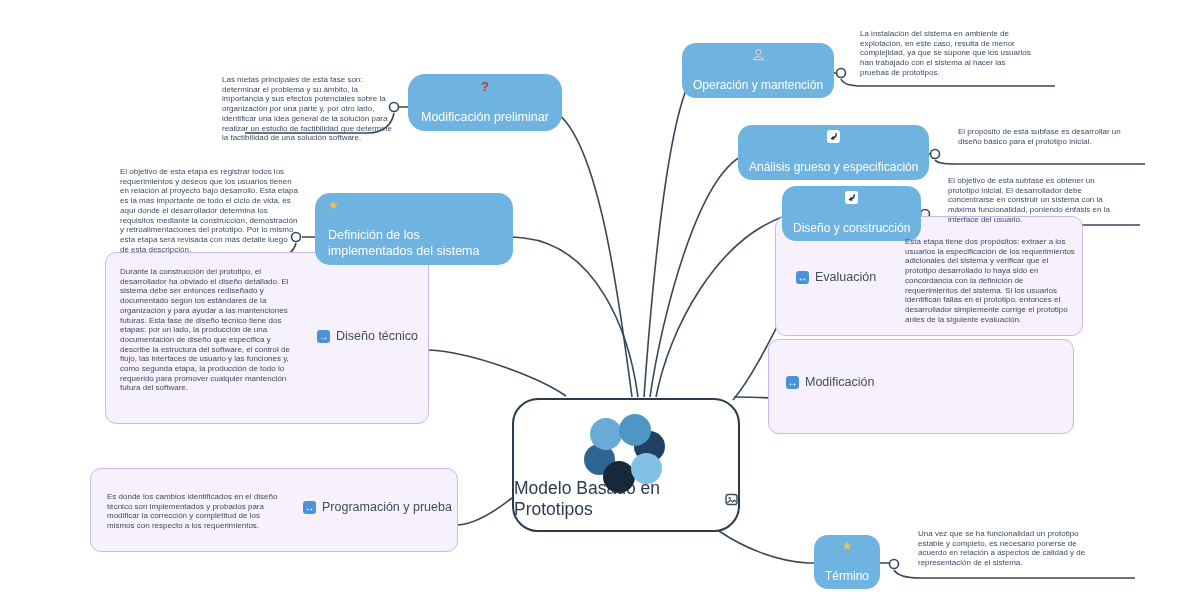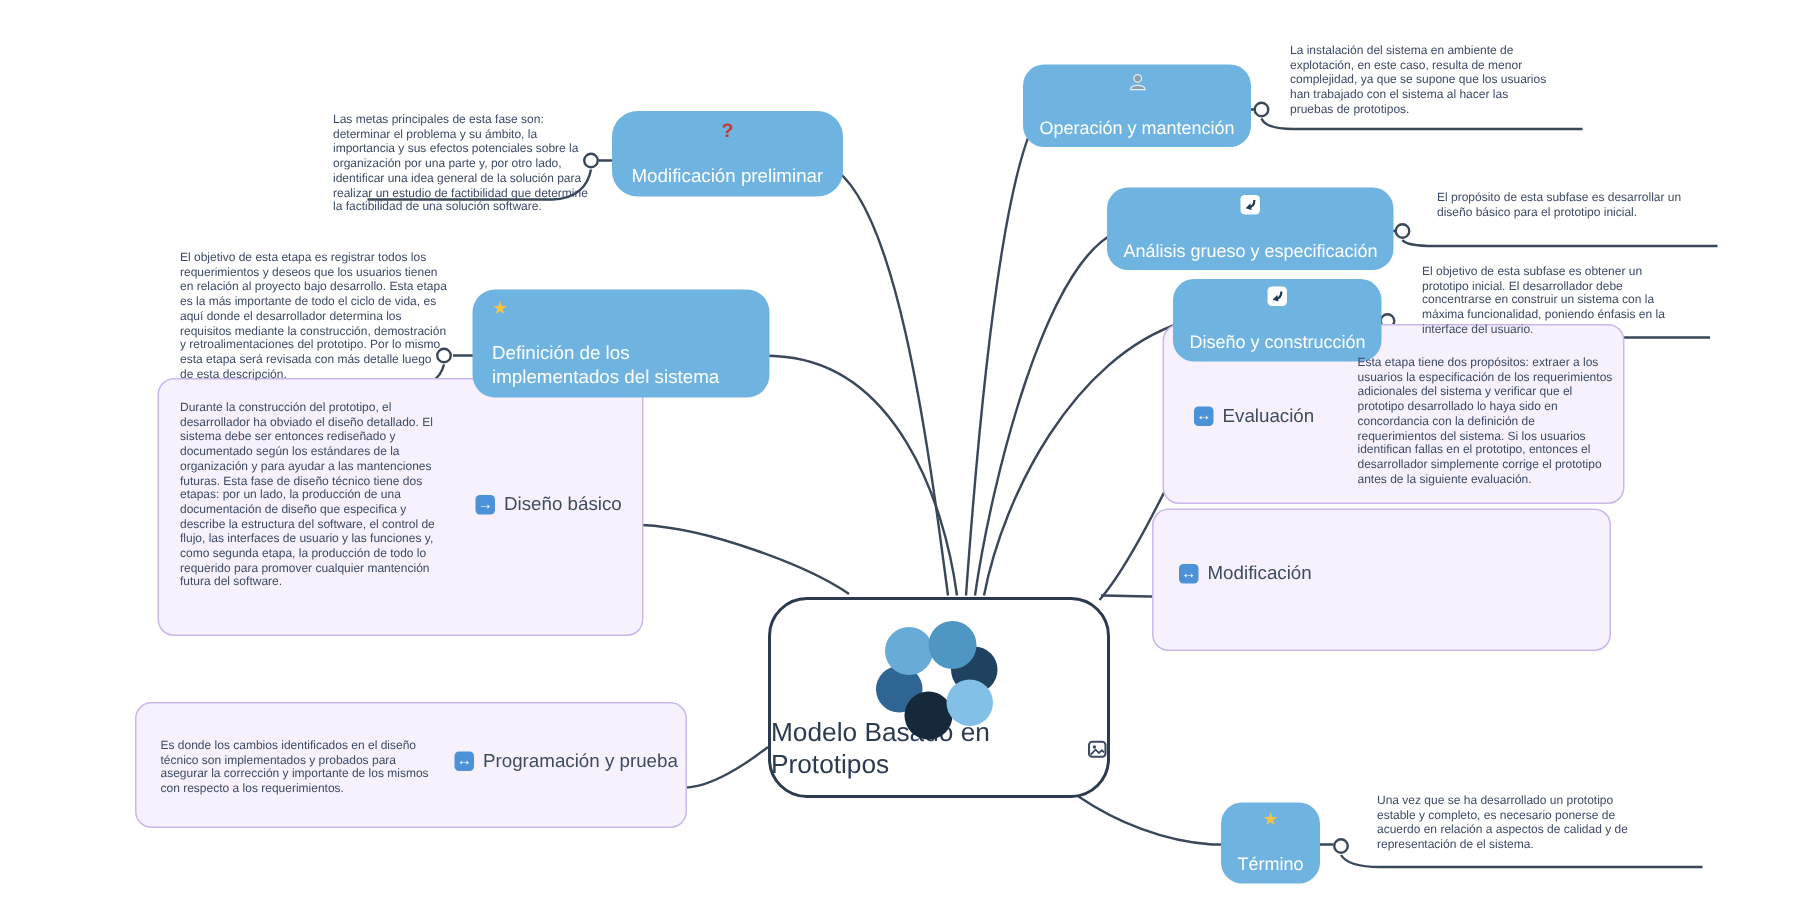--- a/index.html
+++ b/index.html
@@ -149,47 +149,47 @@
     <span>Diseño y construcción</span>
   </div>
 
   <div class="pill small" style="left:814px;top:535px;">
     <span class="ic-star">★</span>
     <span>Término</span>
   </div>
 
   <div class="plainnode" style="left:317px;top:329px;">
     <span class="bluesq">→</span>
-    <span>Diseño básico</span>
+    <span>Diseño técnico</span>
   </div>
 
   <div class="plainnode" style="left:303px;top:500px;">
     <span class="bluesq">↔</span>
     <span>Programación y prueba</span>
   </div>
 
   <div class="plainnode" style="left:796px;top:270px;">
     <span class="bluesq">↔</span>
     <span>Evaluación</span>
   </div>
 
   <div class="plainnode" style="left:786px;top:375px;">
     <span class="bluesq">↔</span>
     <span>Modificación</span>
   </div>
 
   <div class="desc" style="left:222px;top:51px;width:170px;margin-top:24px;">Las metas principales de esta fase son: determinar el problema y su ámbito, la importancia y sus efectos potenciales sobre la organización por una parte y, por otro lado, identificar una idea general de la solución para realizar un estudio de factibilidad que determine la factibilidad de una solución software.</div>
   <div class="desc" style="left:120px;top:167px;width:178px;">El objetivo de esta etapa es registrar todos los requerimientos y deseos que los usuarios tienen en relación al proyecto bajo desarrollo. Esta etapa es la más importante de todo el ciclo de vida, es aquí donde el desarrollador determina los requisitos mediante la construcción, demostración y retroalimentaciones del prototipo. Por lo mismo esta etapa será revisada con más detalle luego de esta descripción.</div>
   <div class="desc" style="left:120px;top:267px;width:172px;">Durante la construcción del prototipo, el desarrollador ha obviado el diseño detallado. El sistema debe ser entonces rediseñado y documentado según los estándares de la organización y para ayudar a las mantenciones futuras. Esta fase de diseño técnico tiene dos etapas: por un lado, la producción de una documentación de diseño que especifica y describe la estructura del software, el control de flujo, las interfaces de usuario y las funciones y, como segunda etapa, la producción de todo lo requerido para promover cualquier mantención futura del software.</div>
-  <div class="desc" style="left:107px;top:492px;width:180px;">Es donde los cambios identificados en el diseño técnico son implementados y probados para asegurar la corrección y importante de los mismos con respecto a los requerimientos.</div>
+  <div class="desc" style="left:107px;top:492px;width:180px;">Es donde los cambios identificados en el diseño técnico son implementados y probados para modificar la corrección y completitud de los mismos con respecto a los requerimientos.</div>
   <div class="desc" style="left:958px;top:127px;width:170px;">El propósito de esta subfase es desarrollar un diseño básico para el prototipo inicial.</div>
   <div class="desc" style="left:860px;top:29px;width:172px;">La instalación del sistema en ambiente de explotación, en este caso, resulta de menor complejidad, ya que se supone que los usuarios han trabajado con el sistema al hacer las pruebas de prototipos.</div>
   <div class="desc" style="left:948px;top:176px;width:172px;">El objetivo de esta subfase es obtener un prototipo inicial. El desarrollador debe concentrarse en construir un sistema con la máxima funcionalidad, poniendo énfasis en la interface del usuario.</div>
   <div class="desc" style="left:905px;top:237px;width:172px;">Esta etapa tiene dos propósitos: extraer a los usuarios la especificación de los requerimientos adicionales del sistema y verificar que el prototipo desarrollado lo haya sido en concordancia con la definición de requerimientos del sistema. Si los usuarios identifican fallas en el prototipo, entonces el desarrollador simplemente corrige el prototipo antes de la siguiente evaluación.</div>
-  <div class="desc" style="left:918px;top:529px;width:172px;">Una vez que se ha desarrollado un prototipo estable y completo, es necesario ponerse de acuerdo en relación a aspectos de calidad y de representación de el sistema.</div>
+  <div class="desc" style="left:918px;top:529px;width:172px;">Una vez que se ha funcionalidad un prototipo estable y completo, es necesario ponerse de acuerdo en relación a aspectos de calidad y de representación de el sistema.</div>
 
   <div id="central">
     <div>
       <span class="logo-dot" style="left:120px;top:31px;width:31px;height:31px;background:#1e425f;z-index:1;"></span>
       <span class="logo-dot" style="left:70px;top:44px;width:31px;height:31px;background:#2e6592;z-index:2;"></span>
       <span class="logo-dot" style="left:89px;top:61px;width:32px;height:32px;background:#16293a;z-index:3;"></span>
       <span class="logo-dot" style="left:117px;top:53px;width:31px;height:31px;background:#82c0e8;z-index:4;"></span>
       <span class="logo-dot" style="left:76px;top:18px;width:32px;height:32px;background:#68abd6;z-index:5;"></span>
       <span class="logo-dot" style="left:105px;top:14px;width:32px;height:32px;background:#4e96c4;z-index:6;"></span>
     </div>

